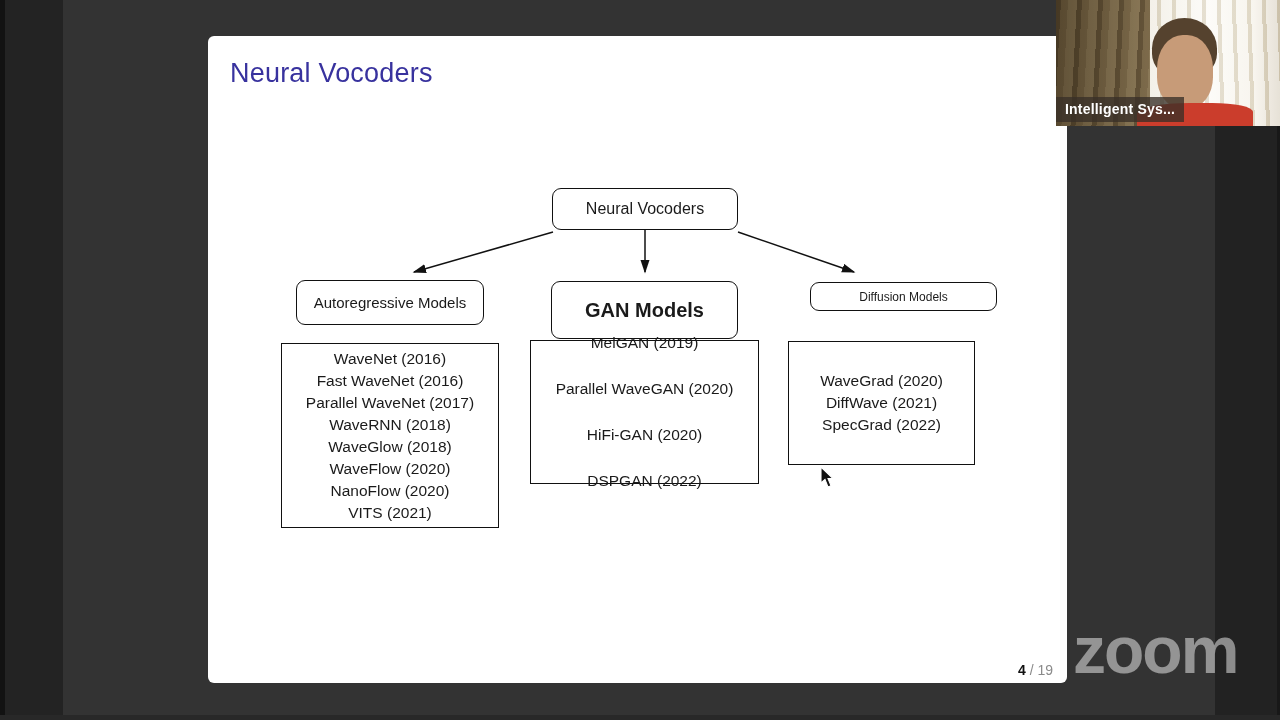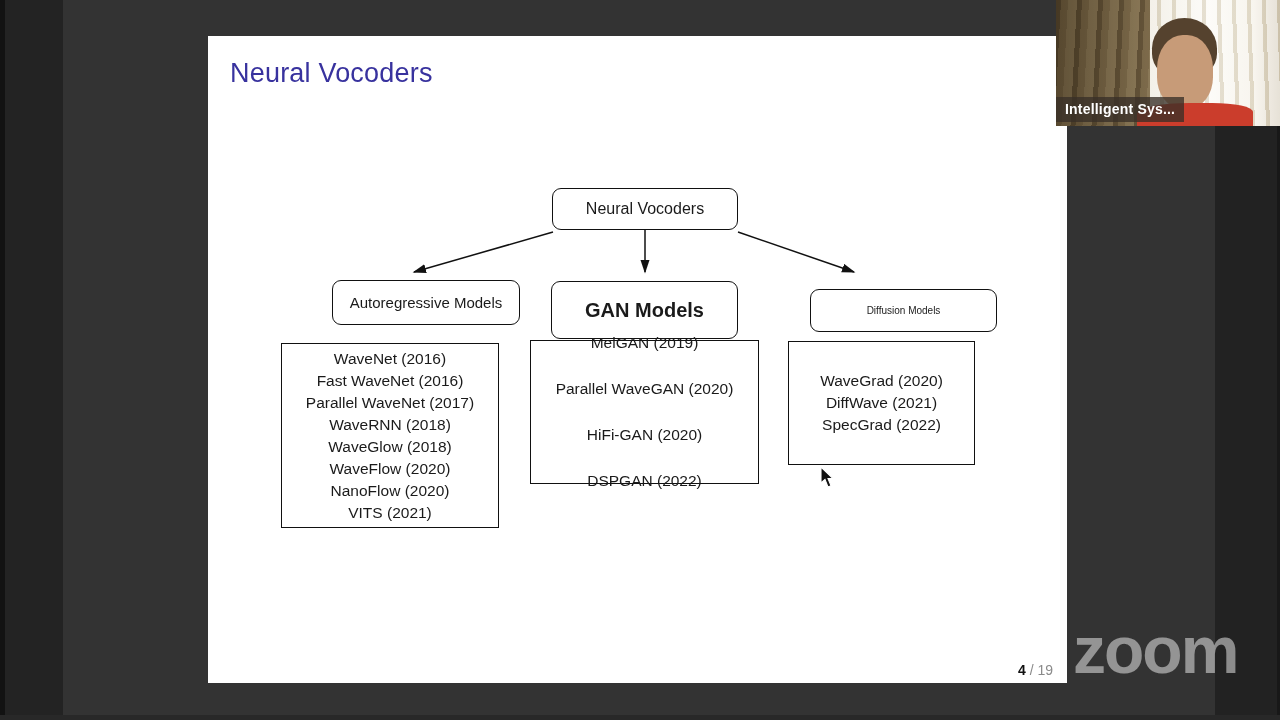--- a/index.html
+++ b/index.html
@@ -13,40 +13,40 @@
   
   .edge-left   { position: absolute; left: 0; top: 0; width: 5px; height: 720px; background: #121212; }
   .col-left    { position: absolute; left: 5px; top: 0; width: 58px; height: 715px; background: #232323; }
   .col-right   { position: absolute; left: 1215px; top: 0; width: 62px; height: 720px; background: #222222; }
   .edge-right  { position: absolute; left: 1277px; top: 0; width: 3px; height: 720px; background: #181818; }
   .strip-bottom{ position: absolute; left: 0; top: 715px; width: 1280px; height: 5px; background: #282828; }
 
   
   .slide {
     position: absolute; left: 208px; top: 36px; width: 859px; height: 647px;
-    background: #ffffff; color: #1a1a1a;
+    background: #ffffff; color: #1a1a1a; border-radius: 6px;
   }
   .slide-title {
     position: absolute; left: 22px; top: 22px;
     font-size: 27px; font-weight: 500; color: #38329e;
     letter-spacing: 0.2px;
   }
 
   .diagram { position: absolute; left: 0; top: 0; width: 859px; height: 647px; }
   .arrow-svg { position: absolute; left: 0; top: 0; pointer-events: none; }
 
   .node {
     position: absolute; display: flex; align-items: center; justify-content: center;
     border: 1.6px solid #111; background: #fff; text-align: center;
   }
   .node.rounded { border-radius: 9px; }
   .node-root  { left: 344px; top: 152px; width: 186px; height: 42px; font-size: 16px; }
-  .node-auto  { left:  88px; top: 244px; width: 188px; height: 45px; font-size: 15px; line-height: 19px; margin-left: 36px; }
+  .node-auto  { left:  88px; top: 244px; width: 188px; height: 45px; font-size: 15px; line-height: 19px; }
   .node-gan   { left: 343px; top: 245px; width: 187px; height: 58px; font-size: 20px; font-weight: bold; }
-  .node-diff  { left: 602px; top: 253px; width: 187px; height: 43px; font-size: 10px; }
+  .node-diff  { left: 602px; top: 246px; width: 187px; height: 29px; font-size: 12px; }
 
   .listbox {
     position: absolute; border: 1.6px solid #111; background: #fff;
     display: flex; flex-direction: column; align-items: center; justify-content: center;
     font-size: 15.5px; line-height: 22px; text-align: center;
   }
   .list-auto { left:  73px; top: 307px; width: 218px; height: 185px; }
   .list-gan  { left: 322px; top: 304px; width: 229px; height: 144px; gap: 24px; }
   .list-diff { left: 580px; top: 305px; width: 187px; height: 124px; }
 

